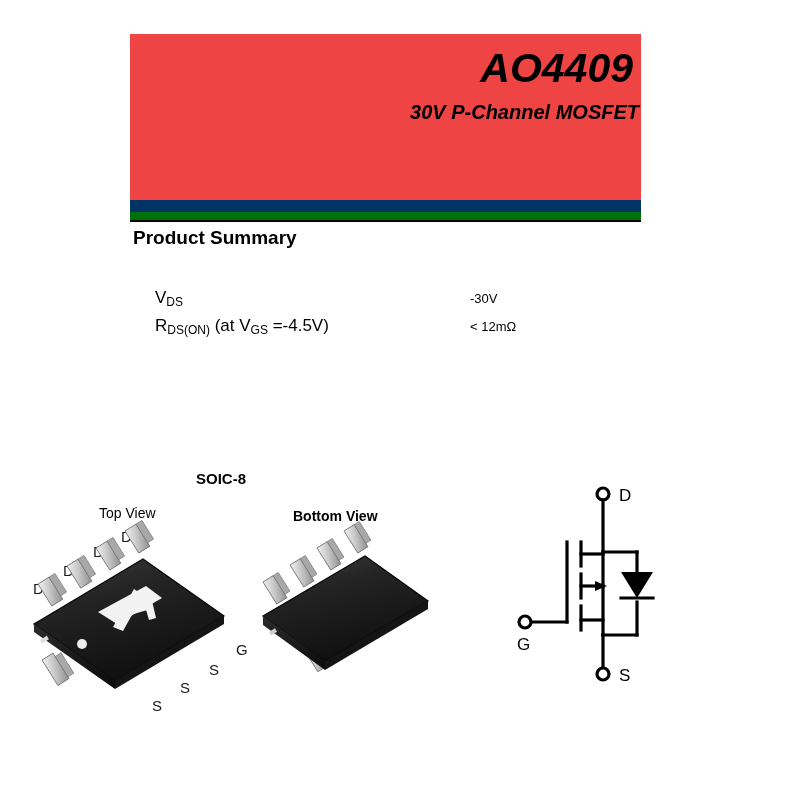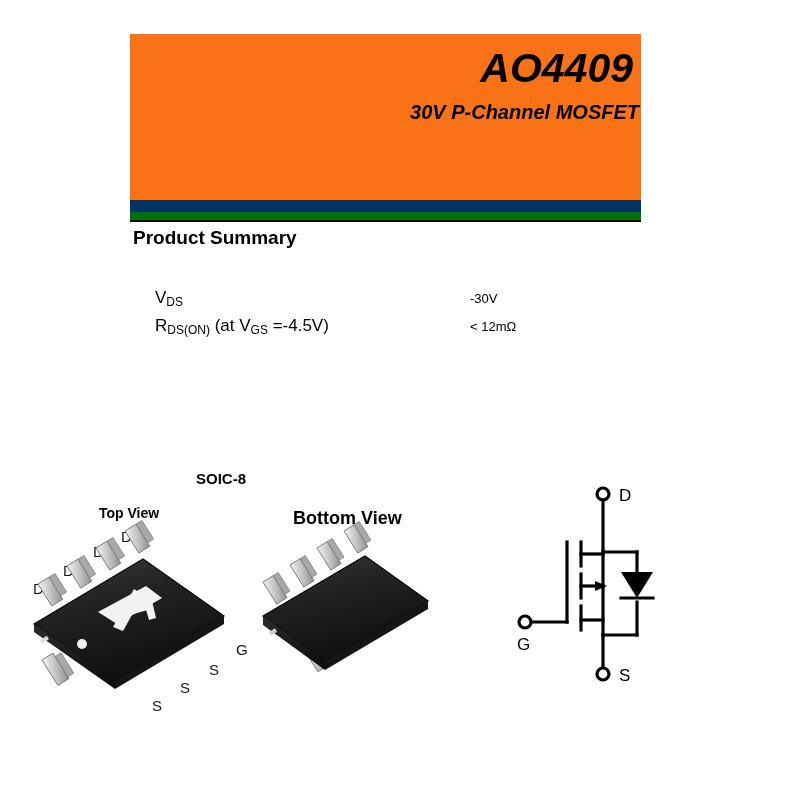--- a/index.html
+++ b/index.html
@@ -17,21 +17,21 @@
     color: #000000;
   }
 
   
   #header-banner {
     position: absolute;
     left: 130px;
     top: 34px;
     width: 511px;
     height: 166px;
-    background: #f97316;
+    background: #ef4444;
   }
   #header-title {
     position: absolute;
     right: 8px;
     top: 14px;
     font-size: 41px;
     font-weight: bold;
     font-style: italic;
     letter-spacing: 0px;
     line-height: 1;
@@ -113,28 +113,28 @@
     top: 470px;
     font-size: 15px;
     font-weight: bold;
     white-space: nowrap;
   }
   #top-view-label {
     position: absolute;
     left: 99px;
     top: 505px;
     font-size: 14px;
-    font-weight: bold;
+    font-weight: normal;
     white-space: nowrap;
   }
   #bottom-view-label {
     position: absolute;
     left: 265px;
     top: 508px;
-    font-size: 18px;
+    font-size: 14px;
     font-weight: bold;
     white-space: nowrap;
     padding-left: 28px;
   }
   .pin-label {
     position: absolute;
     font-size: 15px;
     color: #1a1a1a;
     white-space: nowrap;
   }

